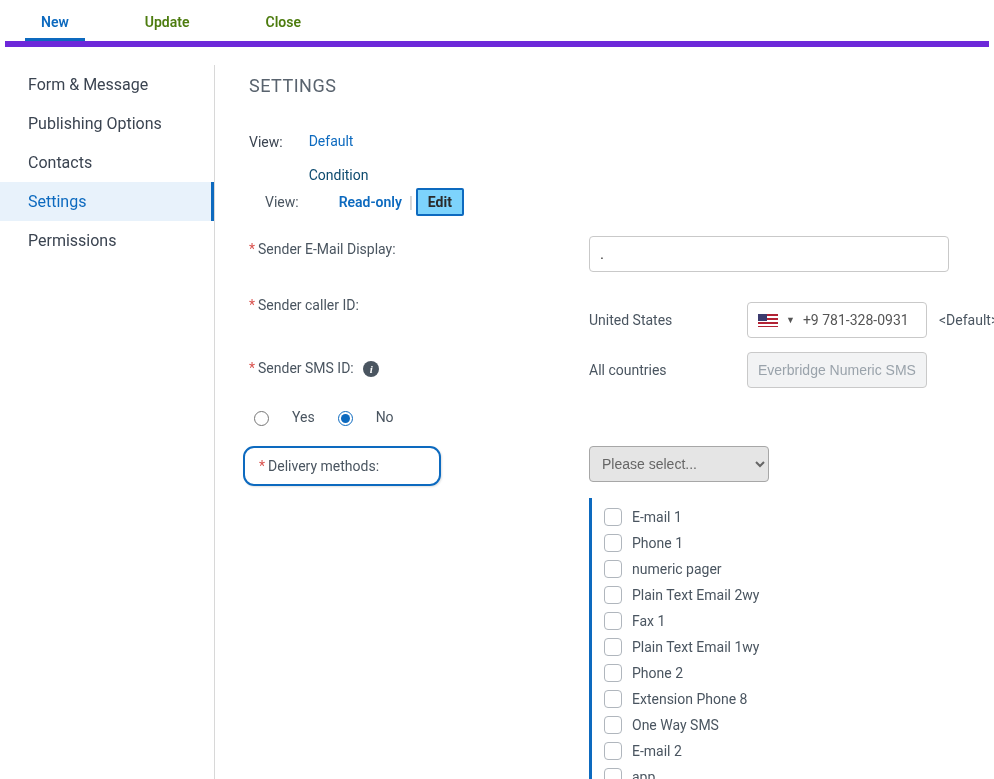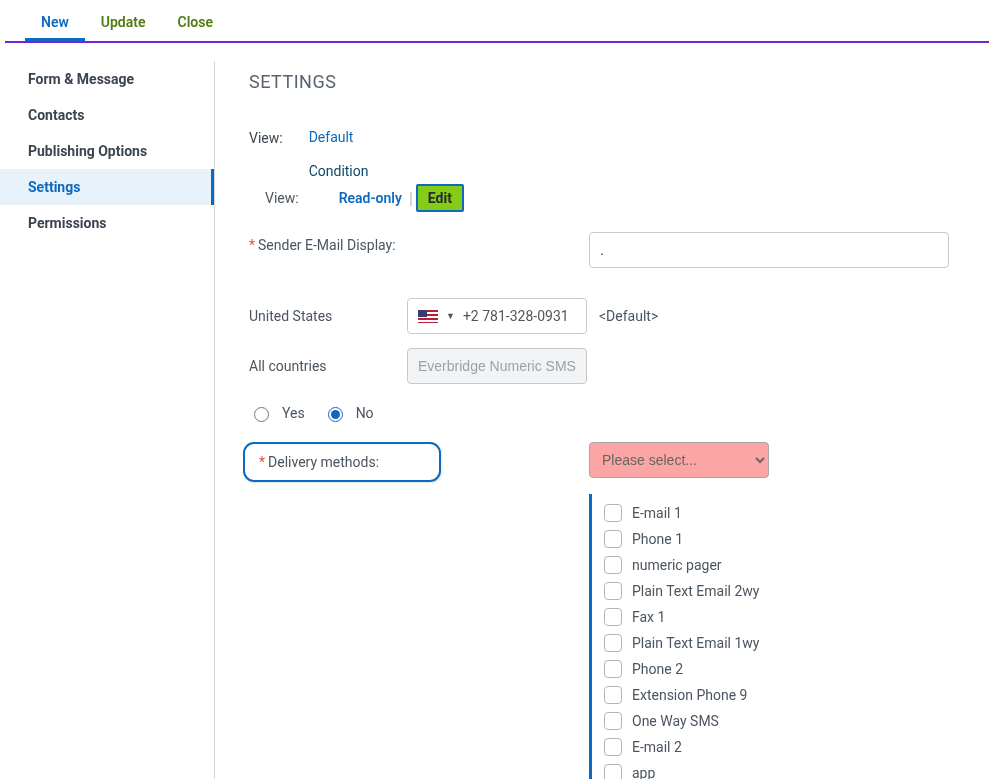--- a/index.html
+++ b/index.html
@@ -7,24 +7,25 @@
     margin: 0;
     font-family: -apple-system, BlinkMacSystemFont, "Segoe UI", Roboto, Arial, sans-serif;
     font-size: 14px;
     color: #333;
     background: #fff;
     width: 994px;
   }
   .top-tabs {
     display: flex;
     padding: 0 20px;
-    border-bottom: 2px solid #6d28d9;
+    border-bottom: 6px solid #6d28d9;
     margin-left: 5px;
     margin-right: 5px;
     margin-top: 4px;
+    gap: 44px;
   }
   .top-tab {
     padding: 10px 16px 11px;
     cursor: pointer;
     font-weight: 600;
     color: #4d7c0f;
     font-size: 14px;
   }
   .top-tab.active {
     color: #0d6abf;
@@ -37,24 +38,24 @@
     padding-top: 18px;
   }
   .side {
     width: 215px;
     flex-shrink: 0;
     border-right: 1px solid #d8d8d8;
     min-height: 400px;
   }
   .side-item {
     padding: 10px 14px 10px 28px;
-    font-weight: 700;
+    font-weight: 400;
     color: #3b4451;
     cursor: pointer;
-    font-size: 14px;
+    font-size: 16px;
   }
   .side-item.sel {
     background: #e8f2fb;
     color: #0d6abf;
     border-right: 3px solid #0d6abf;
   }
 
   .main {
     flex: 1;
     padding: 10px 0 0 34px;
@@ -101,21 +102,21 @@
   }
   .view-row2 .lbl { color: #4a5560; margin-right: 4px;}
   .view-row2 .ro { color: #0d6abf; font-weight: 600; padding-left: 36px; }
   .view-row2 .bar { color: #c0c0c0; margin: 0 3px 0 7px; font-size: 16px;}
   .edit-btn {
     border: 2px solid #0d6abf;
     padding: 4px 10px;
     font-weight: 700;
     color: #2a2a2a;
     cursor: pointer;
-    background: #84cc16;
+    background: #7dd3fc;
     border-radius: 2px;
     font-family: inherit;
     font-size: 14px;
   }
 
   .form-row {
     display: flex;
     margin-bottom: 20px;
     align-items: flex-start;
   }
@@ -141,21 +142,21 @@
   input.text::placeholder { color: #9aa3ab; }
   input.gray { background: #f2f3f4; color: #9aa3ab; width: 180px;}
   select.drop {
     width: 180px;
     height: 36px;
     border: 1px solid #a7a7a7;
     border-radius: 4px;
     padding: 0 8px;
     font-size: 14px;
     color: #666;
-    background: #fca5a5;
+    background: #e5e5e5;
   }
 
   .caller-sub {
     display: flex;
     align-items: center;
     gap: 12px;
   }
   .caller-sub .country { width: 146px; color: #4a5560; }
   .phone-box {
     display: flex; align-items: center;
@@ -173,21 +174,21 @@
     position: relative; flex-shrink: 0;
   }
   .flag::before {
     content:""; position:absolute; top:0; left:0;
     width:9px; height:7px; background:#3c3b6e;
   }
   .caret { font-size: 9px; color: #555;}
   .default-tag { color: #4a5560; }
 
   .radios { display: flex; align-items: center; gap: 18px; }
-  .radios label { display: flex; align-items: center; gap: 10px; color: #4a5560;}
+  .radios label { display: flex; align-items: center; gap: 20px; color: #4a5560;}
   .radios input[type=radio]{ accent-color:#0d6abf; width:15px; height:15px;}
 
   .info-icon {
     display:inline-flex; width:16px; height:16px; border-radius:50%;
     background:#4a5560; color:#fff; font-size:11px; font-weight:700;
     align-items:center; justify-content:center; font-style: italic;
     margin-left: 6px; font-family: Georgia, serif;
   }
 
   .dm-label-box {
@@ -221,22 +222,22 @@
 <div class="top-tabs">
   <div class="top-tab active">New</div>
   <div class="top-tab">Update</div>
   <div class="top-tab">Close</div>
 </div>
 
 <div class="layout">
 
   <div class="side">
     <div class="side-item">Form &amp; Message</div>
+    <div class="side-item">Publishing Options</div>
     <div class="side-item">Contacts</div>
-    <div class="side-item">Publishing Options</div>
     <div class="side-item sel">Settings</div>
     <div class="side-item">Permissions</div>
   </div>
 
   <div class="main">
     <h1 class="page-title">SETTINGS</h1>
 
     <div class="view-row1">
       <span class="lbl">View:</span>
       <div class="mini-tabs">
@@ -256,34 +257,41 @@
     <div class="form-row">
       <div class="form-label">
         <span class="req">*</span><span>Sender E-Mail Display:</span>
       </div>
       <div class="form-body">
         <input class="text" type="text" value="." style="">
       </div>
     </div>
 
     <div class="form-row tight">
+      <div class="form-label">
+        <span class="req">*</span><span>Sender caller ID:</span>
+      </div>
       <div class="form-body">
         <div class="caller-sub" style="margin-top:10px;">
           <span class="country">United States</span>
           <div class="phone-box">
             <span class="flag"></span>
             <span class="caret">▼</span>
-            <span>+2 781-328-0931</span>
+            <span>+9 781-328-0931</span>
           </div>
           <span class="default-tag">&lt;Default&gt;</span>
         </div>
       </div>
     </div>
 
     <div class="form-row">
+      <div class="form-label" style="padding-top:8px;">
+        <span class="req">*</span><span>Sender SMS ID:</span>
+        <span class="info-icon">i</span>
+      </div>
       <div class="form-body">
         <div class="caller-sub">
           <span class="country">All countries</span>
           <input class="text gray" type="text" disabled="" placeholder="Everbridge Numeric SMS ID" style="">
         </div>
       </div>
     </div>
 
     <div class="form-row">
       <div class="form-body">
@@ -338,21 +346,21 @@
         <div class="dm-item">
             <span class="cb"></span>
             <span>Plain Text Email 1wy</span>
           </div>
         <div class="dm-item">
             <span class="cb"></span>
             <span>Phone 2</span>
           </div>
         <div class="dm-item">
             <span class="cb"></span>
-            <span>Extension Phone 9</span>
+            <span>Extension Phone 8</span>
           </div>
         <div class="dm-item">
             <span class="cb"></span>
             <span>One Way SMS</span>
           </div>
         <div class="dm-item">
             <span class="cb"></span>
             <span>E-mail 2</span>
           </div>
         <div class="dm-item">

